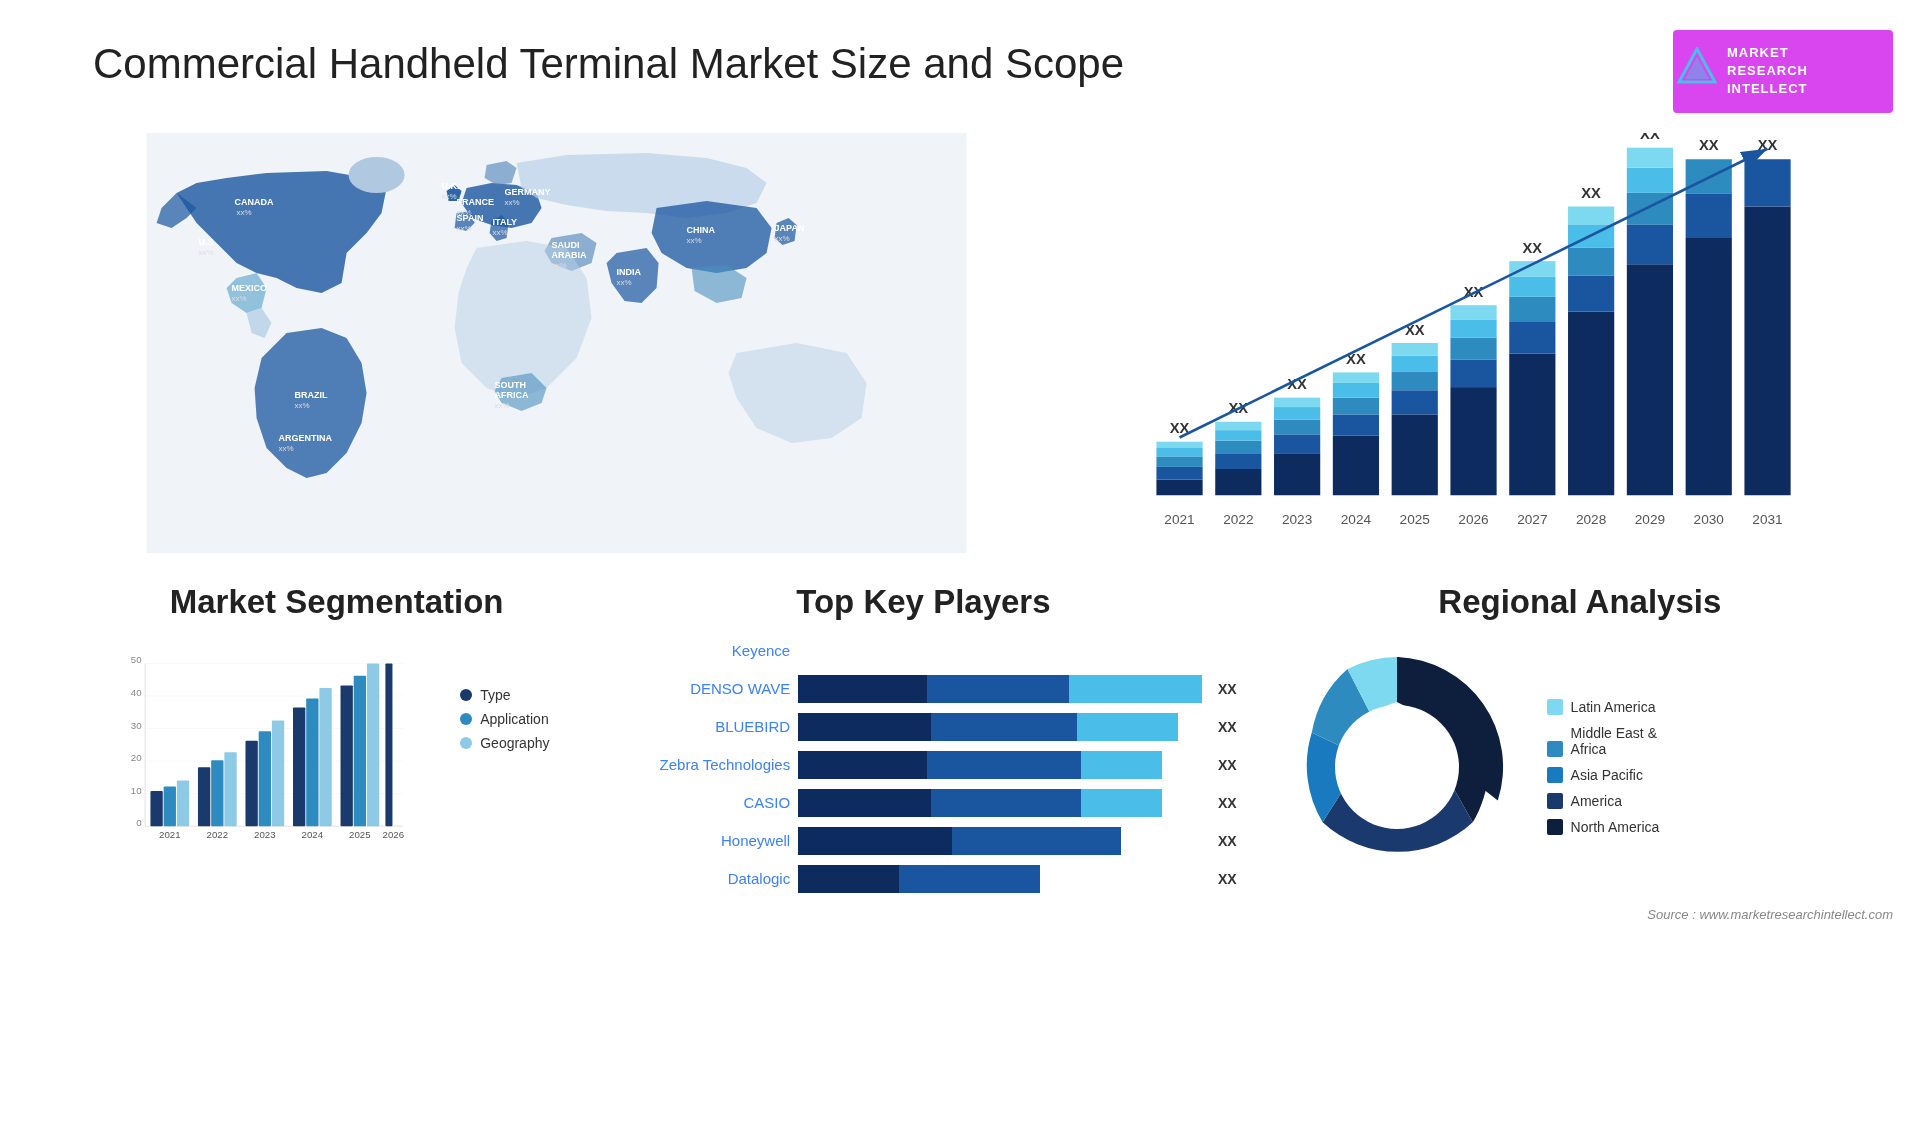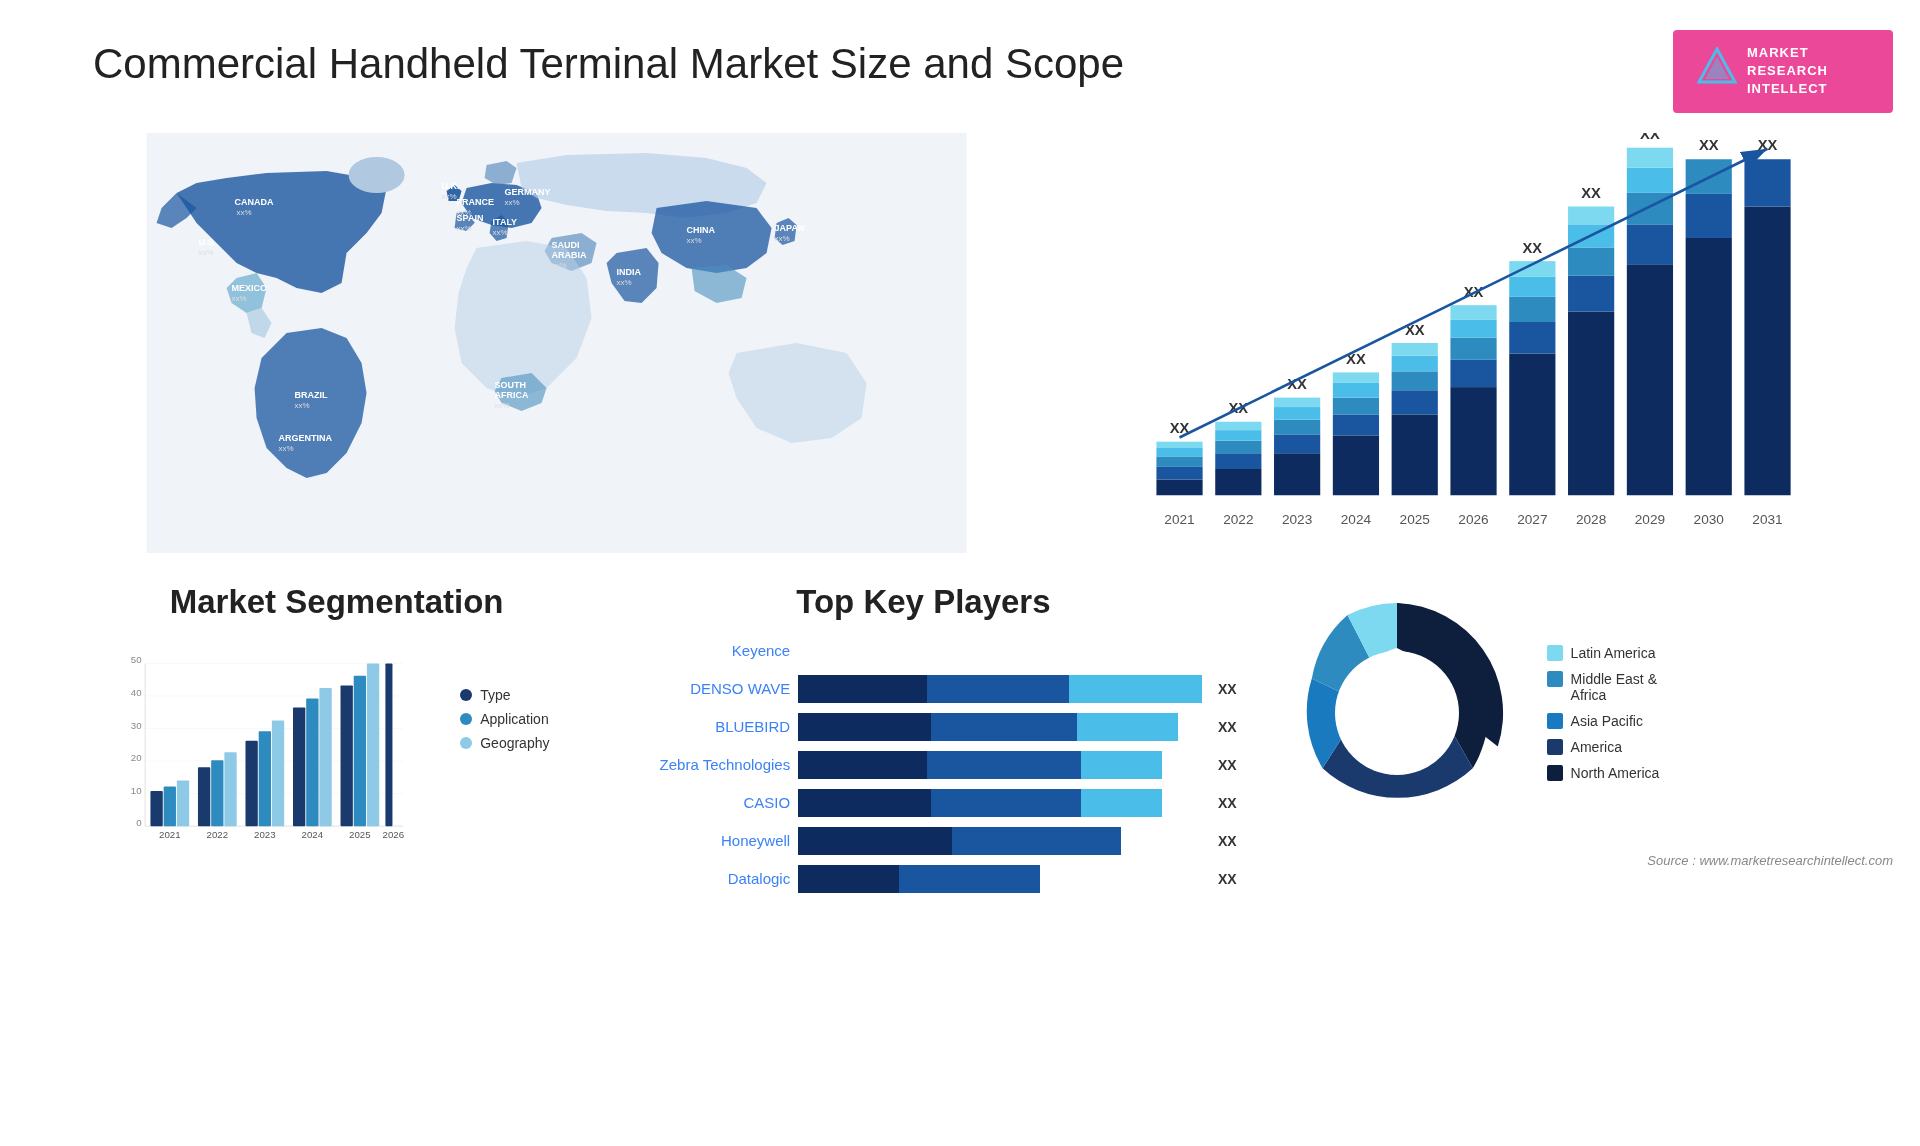--- a/index.html
+++ b/index.html
@@ -25,23 +25,23 @@
     }
     .main-title {
       font-size: 42px;
       font-weight: 400;
       color: #222;
       margin-top: 10px;
     }
     .logo-box {
       display: flex;
       align-items: center;
-      background: #ec4899;
+      background: #d946ef;
       color: #fff;
-      padding: 14px 24px;
+      padding: 14px 4px;
       border-radius: 4px;
       gap: 10px;
       min-width: 220px;
     }
     .logo-icon {
       font-size: 32px;
       color: #fff;
     }
     .logo-text {
       font-size: 13px;
@@ -149,21 +149,21 @@
       height: 260px;
       flex-shrink: 0;
     }
     .regional-legend {
       display: flex;
       flex-direction: column;
       gap: 10px;
     }
     .regional-legend-item {
       display: flex;
-      align-items: flex-start;
+      align-items: flex-end;
       gap: 8px;
       font-size: 14px;
       color: #333;
     }
     .regional-legend-color {
       width: 16px;
       height: 16px;
       border-radius: 2px;
       flex-shrink: 0;
     }
@@ -510,20 +510,21 @@
           <div class="player-bar-container">
             <div class="player-bar-seg1" style="width:25%"></div>
             <div class="player-bar-seg2" style="width:35%"></div>
           </div>
           <div class="player-bar-xx">XX</div>
         </div>
       </div>
     </div>
 
     <div class="regional-section">
+      <div class="section-title">Regional Analysis</div>
       <div class="donut-container">
         <div class="donut-chart">
           <svg viewBox="0 0 260 260" width="260" height="260">
 
             <path d="M130,20 A110,110 0 0,1 230.8,163.6 L189.3,130.9 A65,65 0 0,0 130,65 Z" fill="#0d1f3c"></path>
 
             <path d="
               M 130 20
               A 110 110 0 0 1 205.76 185.22
               L 168.68 119.52

